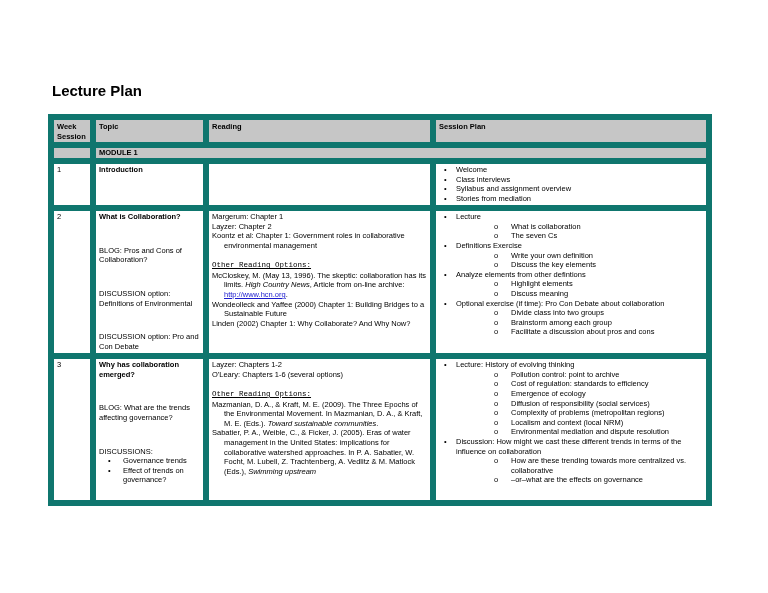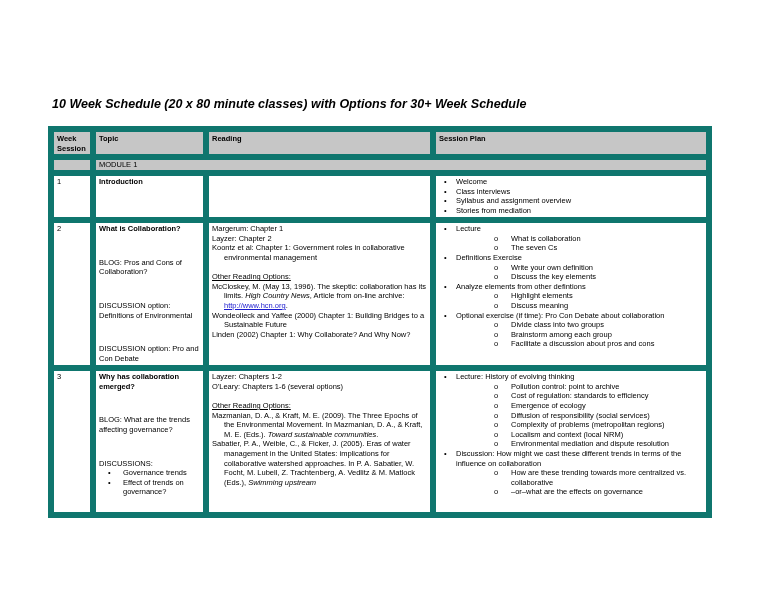--- a/index.html
+++ b/index.html
@@ -26,50 +26,50 @@
     border:6px solid #0f766e; vertical-align:top;
     padding:1px 3px 1px 3px; overflow:hidden;
     word-wrap:break-word;
   }
   .plan-table thead th {
     background:var(--header-bg,#c6c6c6);
     font-weight:bold; text-align:left; height:24px; padding-top:2px;
   }
   .module-row td {
     background:var(--header-bg,#c6c6c6);
-    font-weight:normal; height:10px; padding-top:0; padding-bottom:0;
+    font-weight:bold; height:10px; padding-top:0; padding-bottom:0;
     line-height:10px;
   }
   tbody tr:nth-child(1) td { height:47px; }
   tbody tr:nth-child(2) td { height:148px; }
   tbody tr:nth-child(3) td { height:147px; }
   .week-cell { font-weight:normal; }
   
   .topic-title { font-weight:bold; }
   .gap { margin-top:24px; }
   .t-item { display:flex; padding-left:9px; }
   .t-item .mk { width:15px; flex:none; }
   
   .read-para.hang { padding-left:12px; text-indent:-12px; }
   .blank { height:9.6px; }
   .it { font-style:italic; }
-  .ul { text-decoration:underline; }
+  .ul { text-decoration:underline;font-family:Liberation Mono, monospace; }
   a.link { color:var(--link-color,#1a1acd); text-decoration:underline; }
   
   .l1 { display:flex; padding-left:5px; }
   .l1 .mk1 { width:12px; flex:none; }
   .l2 { display:flex; padding-left:55px; }
   .l2 .mk2 { width:17px; flex:none; }
   .txt { flex:1 1 auto; }
 </style>
 </head>
 <body>
 
 <div class="page">
-  <h2 class="doc-subtitle">10 Week Schedule (20 x 80 minute classes) with Options for 30+ Week Schedule</h2>
+  <h1 class="doc-title">Lecture Plan</h1>
 
   <table class="plan-table">
     <colgroup>
       <col style="width:42px">
       <col style="width:113px">
       <col style="width:227px">
       <col style="width:276px">
     </colgroup>
     <thead>
       <tr>

